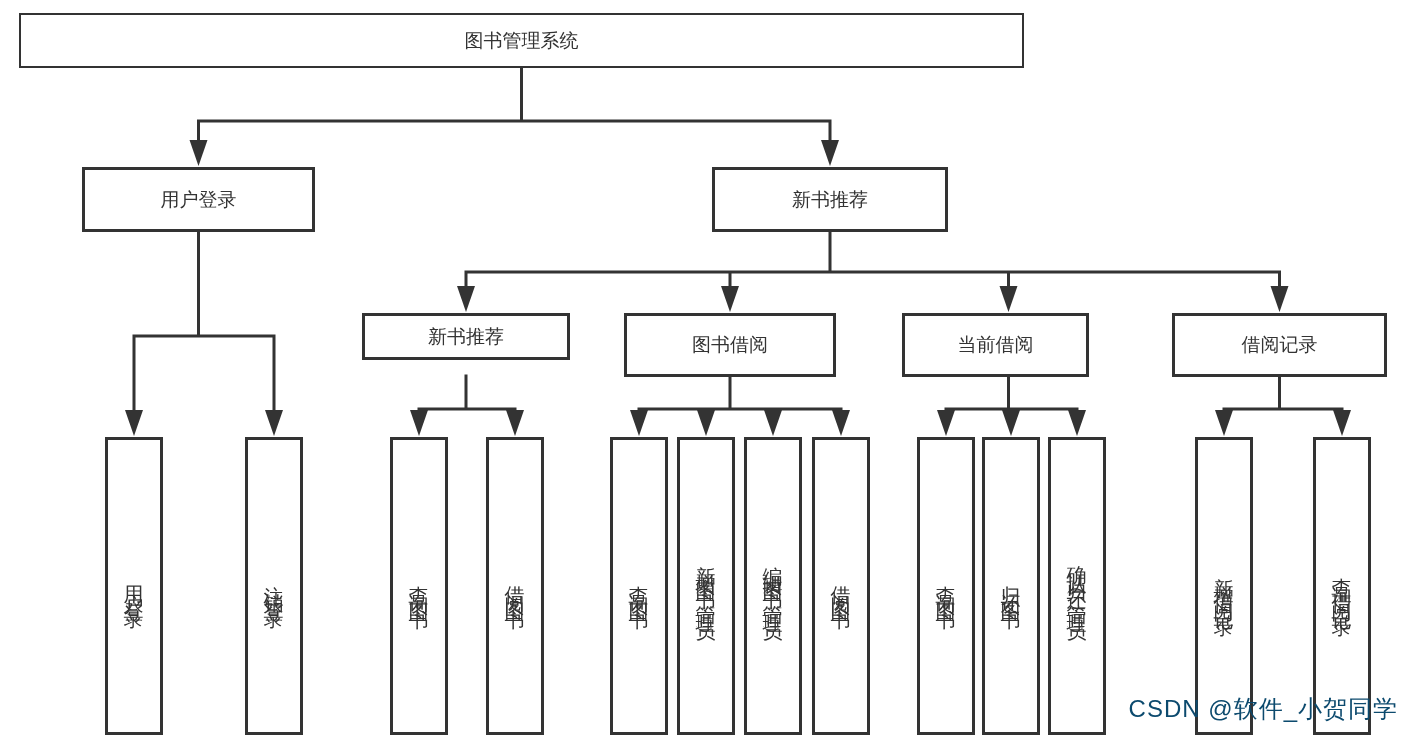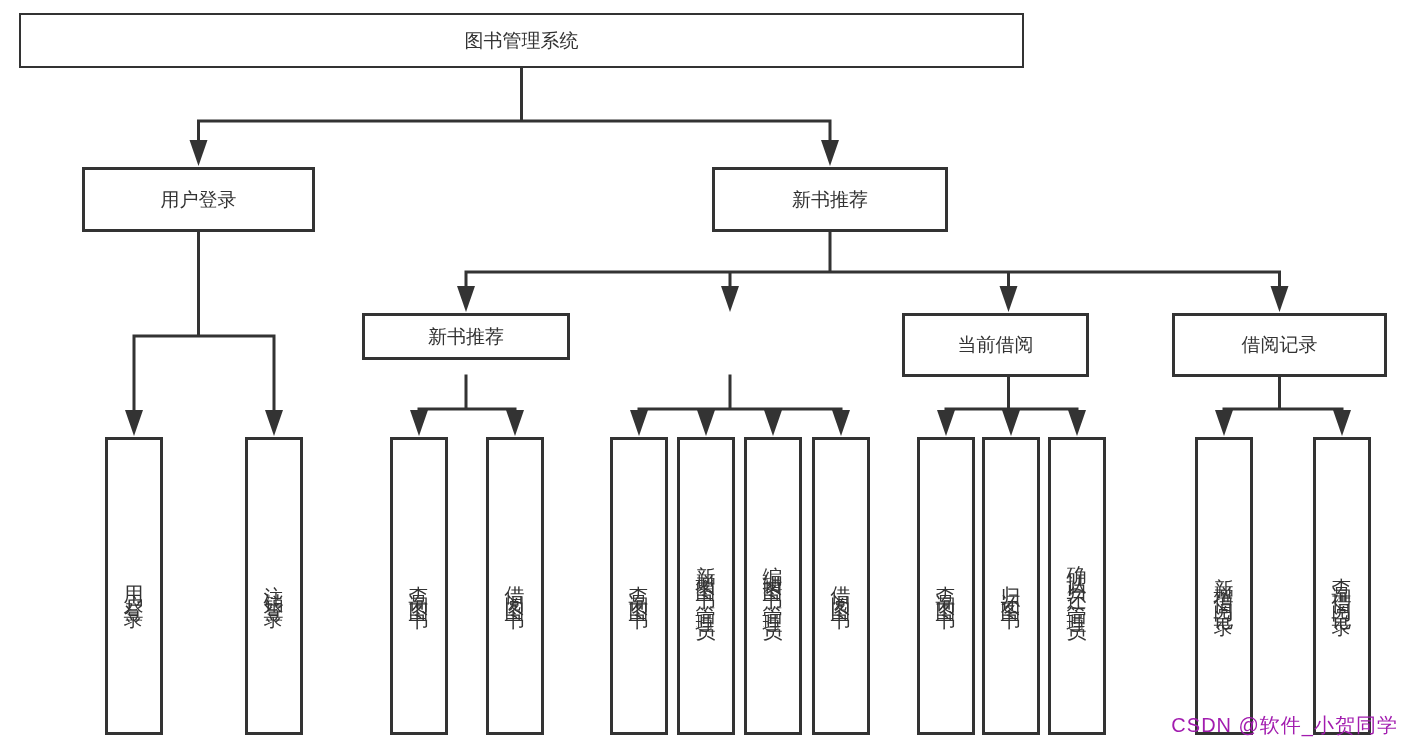--- a/index.html
+++ b/index.html
@@ -36,23 +36,23 @@
   .vtext {
     writing-mode: vertical-rl;
     text-orientation: mixed;
     font-size: 20px;
     letter-spacing: 8px;
     line-height: 1;
   }
   #watermark {
     position: absolute;
     right: 7px;
-    bottom: 8px;
-    font-size: 20px;
-    color: #a21caf;
+    bottom: 22px;
+    font-size: 24px;
+    color: #0c4a6e;
     letter-spacing: 1px;
     white-space: nowrap;
   }
 </style>
 </head>
 <body>
 
 <div id="stage">
 
   <svg id="connectors" viewBox="0 0 1405 747" xmlns="http://www.w3.org/2000/svg">
@@ -94,20 +94,21 @@
       <polygon points="1333,410 1351,410 1342,436"></polygon>
     </g>
   </svg>
 
   <div class="node root" style="left:19px; top:13px; width:1005px; height:55px;">图书管理系统</div>
 
   <div class="node" style="left:82px; top:167px; width:233px; height:65px;">用户登录</div>
   <div class="node" style="left:712px; top:167px; width:236px; height:65px;">新书推荐</div>
 
   <div class="node" style="left:362px; top:313px; width:208px; height:47px;">新书推荐</div>
+  <div class="node" style="left:624px; top:313px; width:212px; height:64px;">图书借阅</div>
   <div class="node" style="left:902px; top:313px; width:187px; height:64px;">当前借阅</div>
   <div class="node" style="left:1172px; top:313px; width:215px; height:64px;">借阅记录</div>
 
   <div class="node leaf" style="left:105px;">
     <span class="vtext">用户登录</span>
   </div>
   <div class="node leaf" style="left:245px;">
     <span class="vtext">注销登录</span>
   </div>
 

